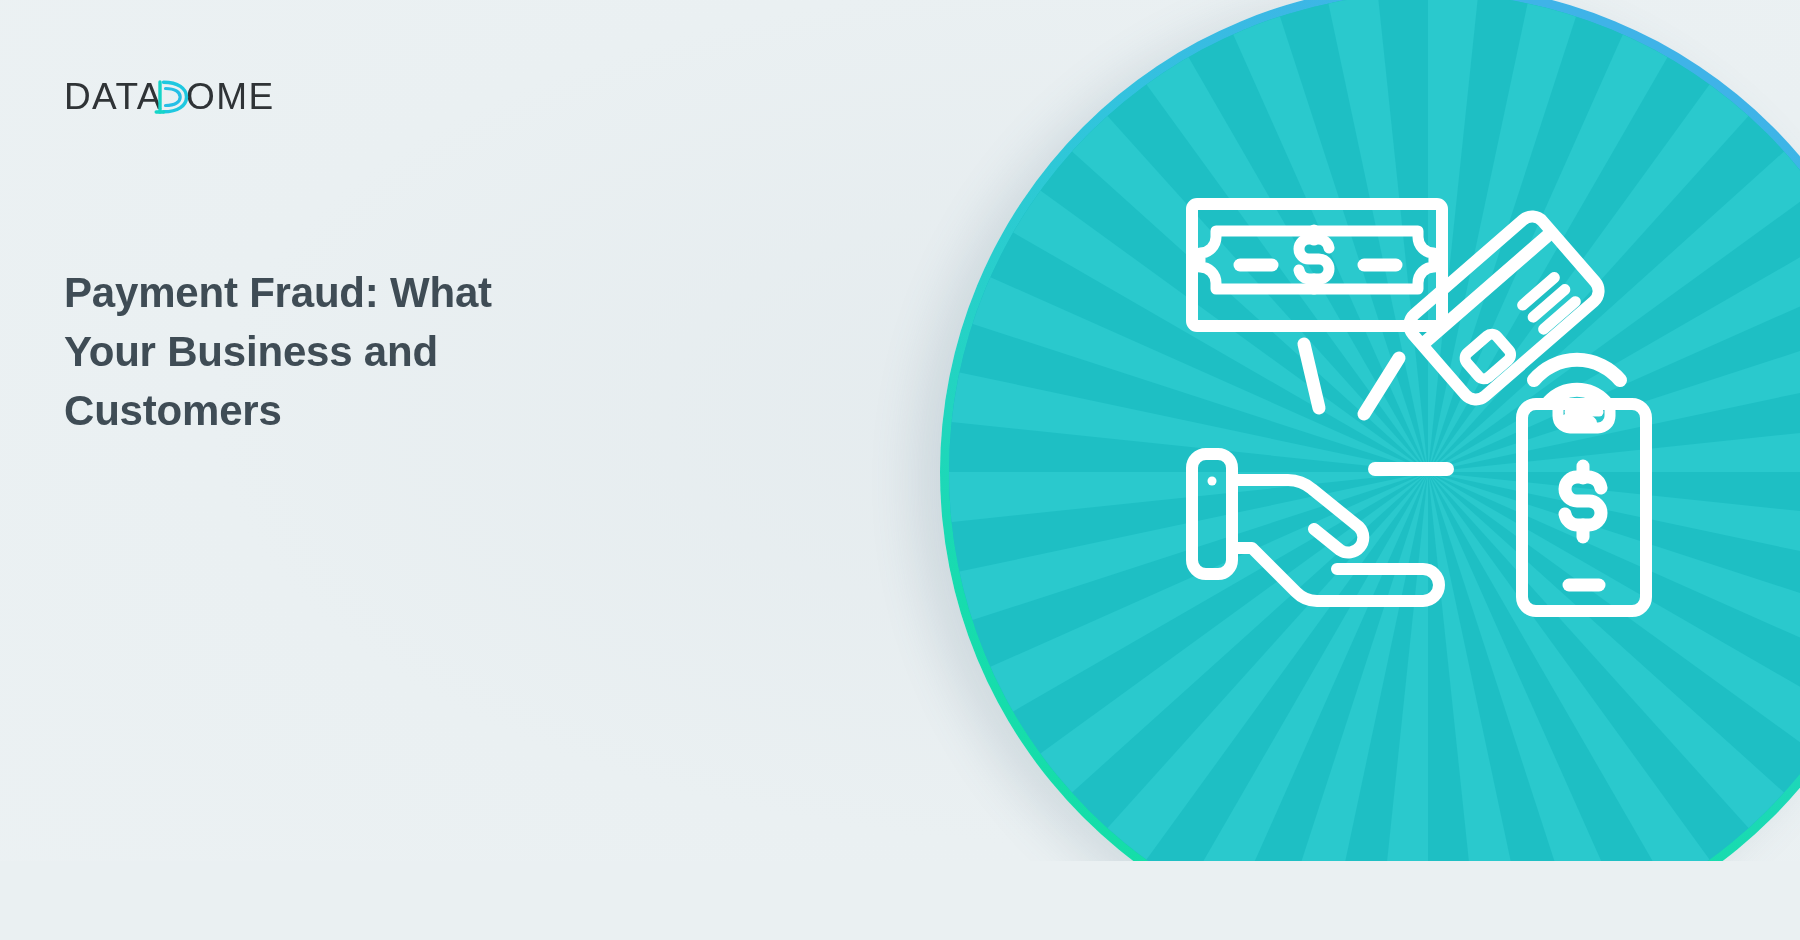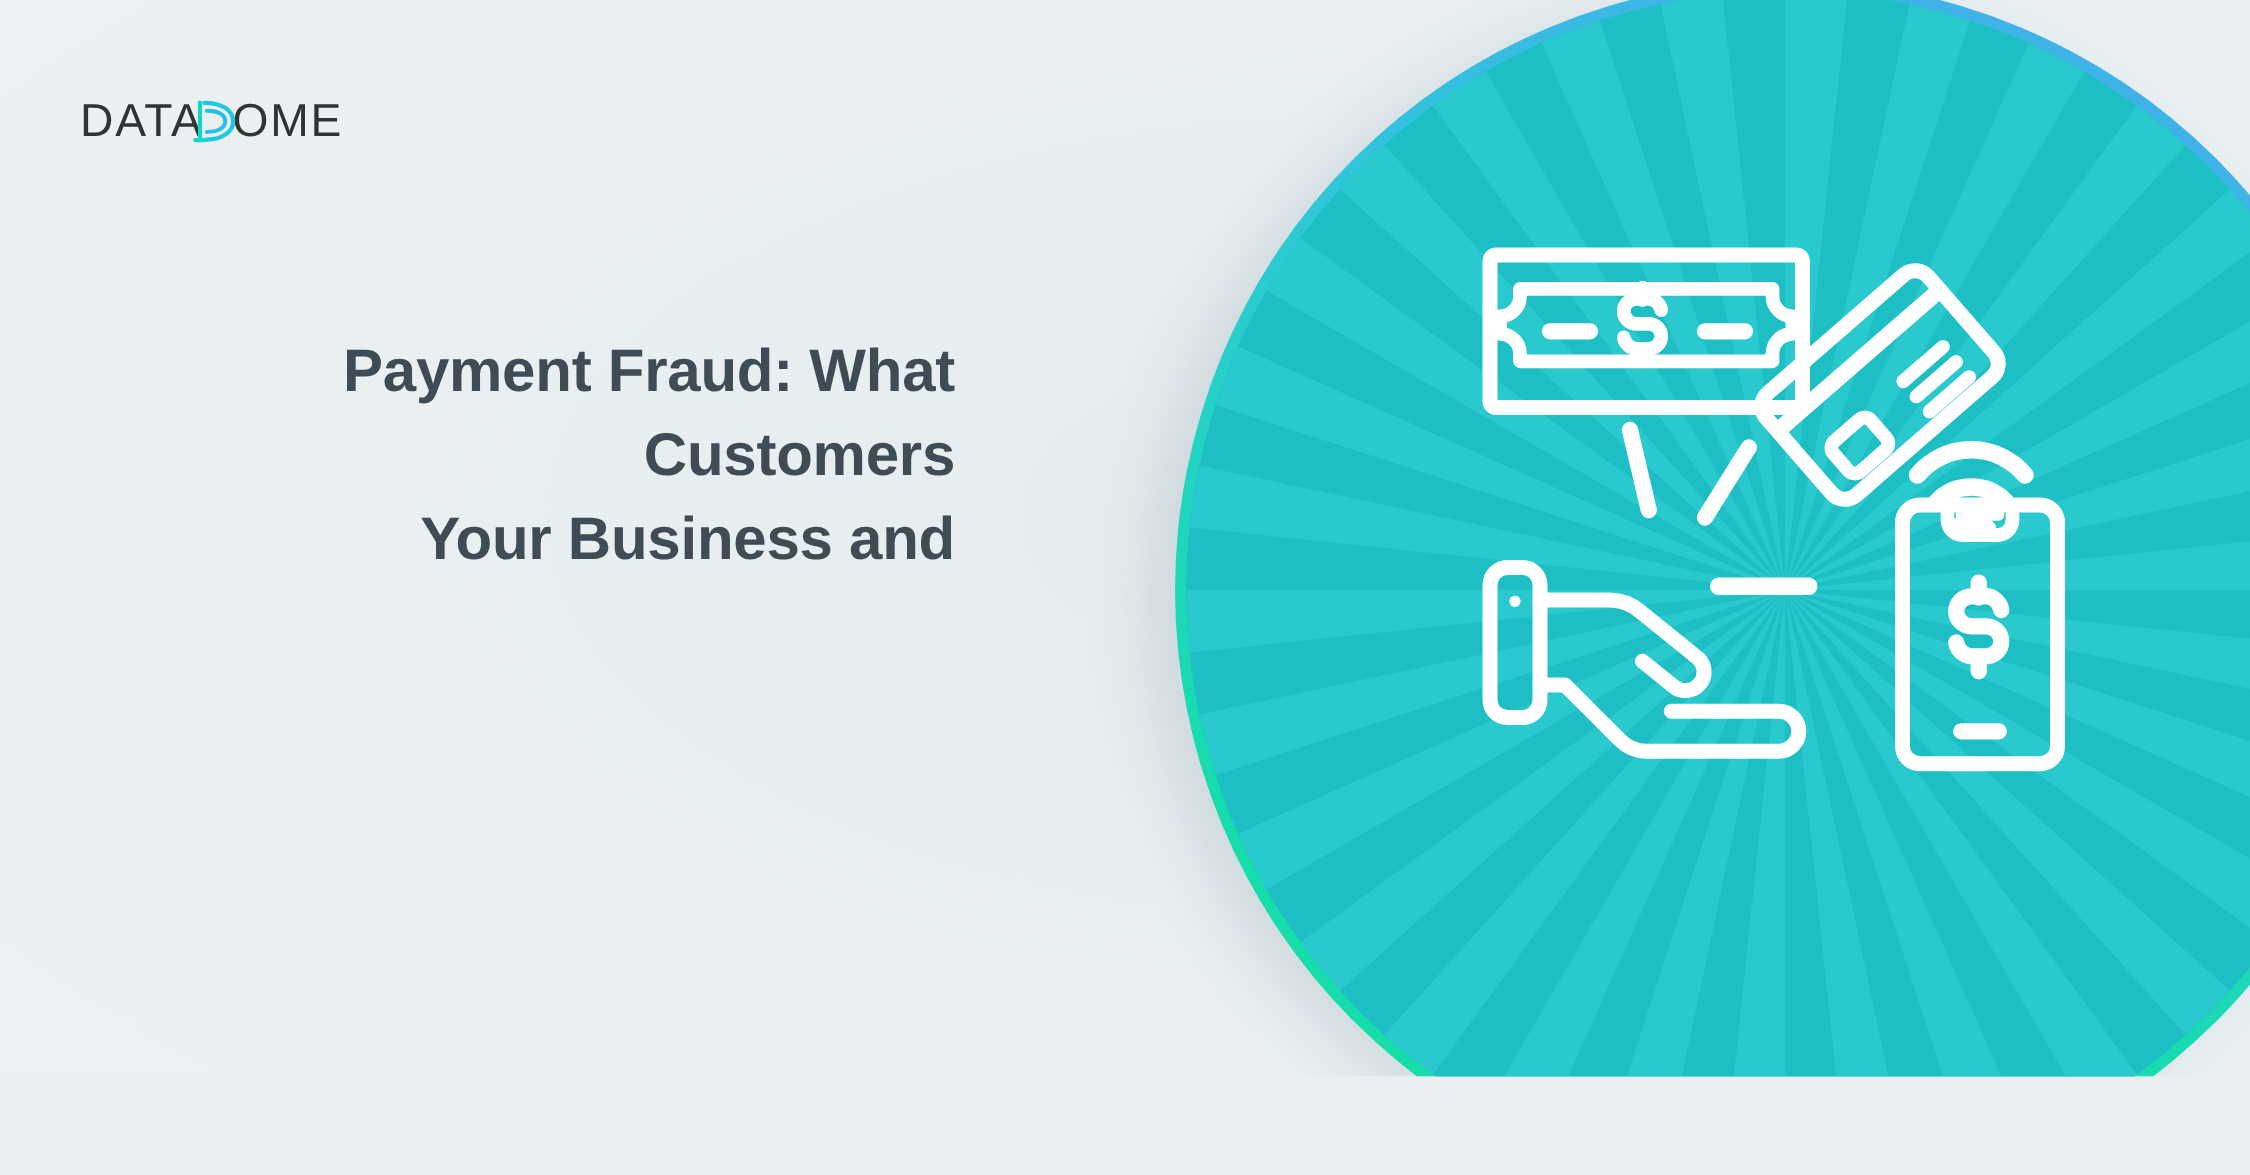--- a/index.html
+++ b/index.html
@@ -19,42 +19,41 @@
 
   
   .hero {
     position:absolute;
     inset:0;
     width:1800px;
     height:861px;
     background:
       radial-gradient(120% 120% at 62% 48%, #e4ebee 0%, #eaf0f2 42%, #edf2f4 100%);
     overflow:hidden;
-    text-align:right;
   }
 
   
   .logo {
     position:absolute;
     left:64px;
     top:78px;
     height:44px;
     display:flex;
     align-items:center;
     user-select:none;
   }
   .logo svg { display:block; }
 
   
   .headline {
     position:absolute;
     left:64px;
     top:264px;
     width:700px;
-    font-size:48px;
+    font-size:42px;
     line-height:1.40;
     font-weight:bold;
     letter-spacing:-0.2px;
     color:#3f4c55;
   }
   .headline .ln { display:block; white-space:nowrap; }
 
   
   .circle-wrap {
     position:absolute;
@@ -119,22 +118,22 @@
         <path d="M96 4 L96 34" stroke="#15d5c8" stroke-width="3.4" fill="none" stroke-linecap="round"></path>
         <path d="M99.5 4.2 C114 4.2 122.5 10.4 122.5 19 C122.5 27.6 114 33.8 99.5 33.8" stroke="#1ec8e0" stroke-width="3.4" fill="none" stroke-linecap="round"></path>
         <path d="M101.5 10.5 C111 10.5 116.2 14 116.2 19 C116.2 24 111 27.5 101.5 27.5" stroke="#26bfe6" stroke-width="3.2" fill="none" stroke-linecap="round"></path>
         <path d="M92.2 34 L99.5 34" stroke="#15d5c8" stroke-width="3.4" fill="none" stroke-linecap="round"></path>
       </g>
     </svg>
   </div>
 
   <h1 class="headline">
     <span class="ln">Payment Fraud: What</span>
+    <span class="ln">Your Business and</span>
     <span class="ln">Customers</span>
-    <span class="ln">Your Business and</span>
   </h1>
 
   <div class="circle-wrap">
     <div class="circle-shadow"></div>
     <div class="circle-ring"></div>
     <div class="circle-face">
       <svg viewBox="0 0 958 958" preserveAspectRatio="xMidYMid slice">
         <defs>
           <g id="ray-set"></g>
         </defs>

